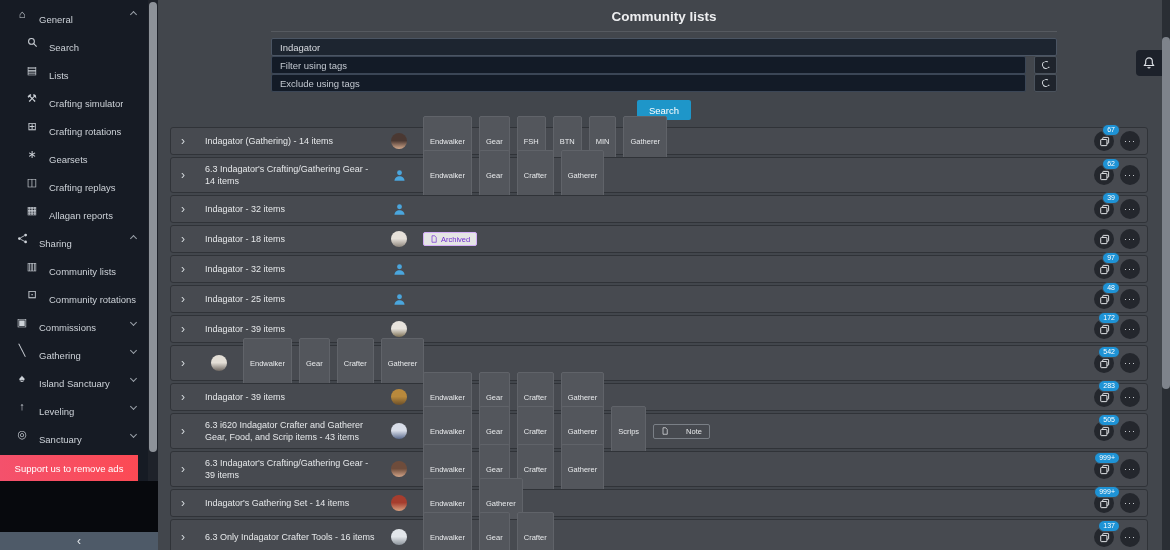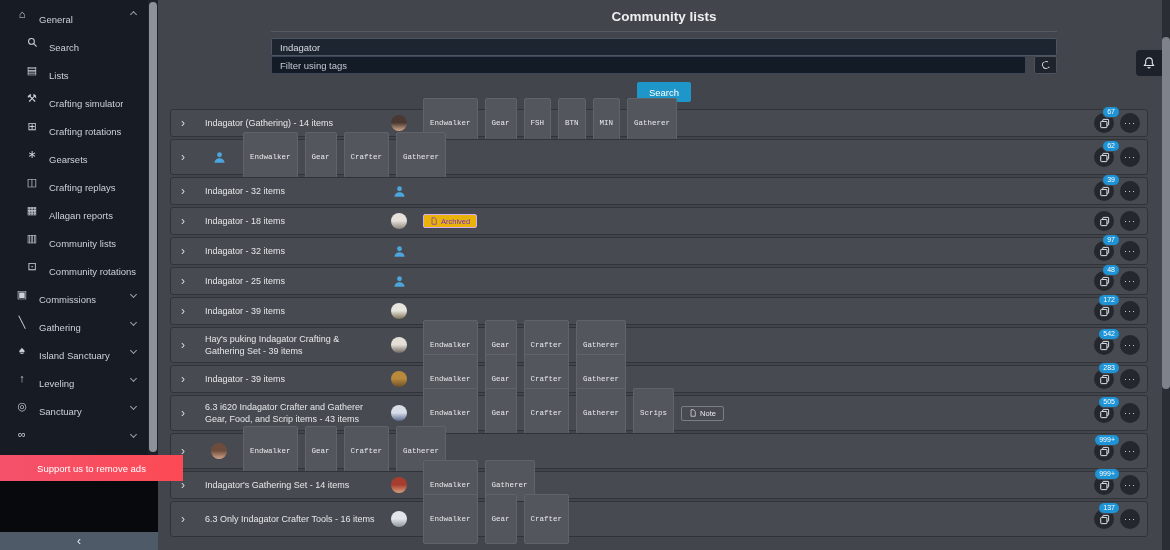--- a/index.html
+++ b/index.html
@@ -15,21 +15,21 @@
            color:#cdd2d8; flex-shrink:0; display:inline-flex; align-items:center; justify-content:center; }
   .s-label { overflow:hidden; text-overflow:ellipsis;margin-top:11px; }
   .s-caret { margin-left:auto; margin-right:12px; width:5px; height:5px;
              border-left:1.4px solid #9aa1a9; border-bottom:1.4px solid #9aa1a9; flex-shrink:0; }
   .caret-up { transform:rotate(135deg); }
   .caret-down { transform:rotate(-45deg); }
   .sscroll { position:absolute; left:148px; top:0; width:10px; height:550px;
              background:#1e222a; z-index:6; }
   .sthumb { position:absolute; left:1px; top:2px; width:8px; height:450px;
             background:#8d9299; border-radius:4px; }
-  .ad-banner { position:absolute; left:0; top:455px; width:183px; height:26px;
+  .ad-banner { position:absolute; left:0; top:455px; width:138px; height:26px;
                background:linear-gradient(90deg,#f4516c,#fc4a54); color:#fff;
                font-size:9.5px; display:flex; align-items:center; justify-content:center;
                z-index:7; cursor:pointer; }
   .sb-dark { position:absolute; left:0; top:481px; width:158px; height:51px;
              background:#07090d; z-index:6; }
   .collapse-bar { position:absolute; left:0; top:532px; width:158px; height:18px;
                   background:#4e5a68; color:#e6eaee; display:flex; align-items:center;
                   justify-content:center; font-size:12px; z-index:8; cursor:pointer; }
   
   .main { position:absolute; left:158px; top:0; width:1012px; height:550px; background:#42464c; }
@@ -59,25 +59,25 @@
          margin-bottom:2px; padding-left:10px; padding-right:64px; }
   .row.tall { height:36px; }
   .chev { width:16px; font-size:12px; color:#d4d8dc; cursor:pointer; flex-shrink:0; }
   .rtitle { margin-left:8px; width:172px; font-size:9px; color:#e6e8ea;
             line-height:1.35; flex-shrink:0; overflow:hidden; }
   .avwrap { margin-left:14px; width:16px; height:16px; flex-shrink:0;
             display:flex; align-items:center; justify-content:center; }
   .avwrap.portrait { border-radius:50%; }
   .tags { margin-left:16px; display:flex; gap:7px; align-items:center; }
   .tag { background:#53565c; border:1px solid #606369; border-radius:2px;
-         color:#e8eaec; font-size:7.5px; padding:20px 6px; white-space:nowrap;font-family:Liberation Mono, monospace; }
-  .archived { display:inline-flex; align-items:center; gap:3px; background:#eab308;
+         color:#e8eaec; font-size:7.5px; padding:20px 6px; white-space:nowrap; }
+  .archived { display:inline-flex; align-items:center; gap:3px; background:#e5e5e5;
               border:1px solid #d3adf7; color:#722ed1; font-size:7.5px;
               padding:1.5px 6px; border-radius:2px; }
-  .notebtn { display:inline-flex; align-items:center; gap:3px; background:transparent;
+  .notebtn { display:inline-flex; align-items:center; gap:17px; background:transparent;
              border:1px solid #7a7f86; color:#e8eaec; font-size:7.5px;
              padding:2px 7px; border-radius:2px; cursor:pointer; }
   .actions { position:absolute; right:7px; top:50%; transform:translateY(-50%);
              display:flex; gap:6px; }
   .cbtn { width:20px; height:20px; border-radius:50%; background:#24272d;
           display:flex; align-items:center; justify-content:center; cursor:pointer;
           position:relative; }
   .dots { color:#dfe2e6; font-size:9px; letter-spacing:1px; line-height:1; }
   .badge { position:absolute; top:-7px; right:-6px; background:#1e93d6; color:#fff;
            font-size:7px; line-height:10px; padding:0 4px; border-radius:6px;
@@ -156,20 +156,29 @@
     <span class="s-label">Gearsets</span>
   </div>
   <div class="s-item sub">
     <span class="s-ico">◫</span>
     <span class="s-label">Crafting replays</span>
   </div>
   <div class="s-item sub">
     <span class="s-ico">▦</span>
     <span class="s-label">Allagan reports</span>
   </div>
+  <div class="s-item">
+    <span class="s-ico">
+        <svg width="11" height="11">
+          <use href="#i-share"></use>
+        </svg>
+      </span>
+    <span class="s-label">Sharing</span>
+    <span class="s-caret caret-up"></span>
+  </div>
   <div class="s-item sub">
     <span class="s-ico">▥</span>
     <span class="s-label">Community lists</span>
   </div>
   <div class="s-item sub">
     <span class="s-ico">⊡</span>
     <span class="s-label">Community rotations</span>
   </div>
   <div class="s-item">
     <span class="s-ico">▣</span>
@@ -215,20 +224,26 @@
   <section class="card">
     <h1 class="page-title">Community lists</h1>
     <div class="divider"></div>
     <input class="name-input" value="Indagator" style="">
     <div class="tagrow">
       <input class="tag-select" placeholder="Filter using tags" style="">
       <div class="refresh-btn">
         <span class="refresh-c"></span>
       </div>
     </div>
+    <div class="tagrow">
+      <input class="tag-select" placeholder="Exclude using tags" style="">
+      <div class="refresh-btn">
+        <span class="refresh-c"></span>
+      </div>
+    </div>
     <div class="search-row">
       <button class="search-btn">Search</button>
     </div>
   </section>
 
   <section class="rows">
 
     <div class="row">
       <span class="chev">›</span>
       <div class="rtitle">Indagator (Gathering) - 14 items</div>
@@ -249,20 +264,21 @@
           <span class="badge">67</span>
         </div>
         <div class="cbtn">
           <span class="dots">···</span>
         </div>
       </div>
     </div>
 
     <div class="row tall">
       <span class="chev">›</span>
+      <div class="rtitle">6.3 Indagator's Crafting/Gathering Gear - 14 items</div>
       <div class="avwrap icon">
         <svg width="13" height="13" style="color:#4aa6dd">
             <use href="#i-person"></use>
           </svg>
       </div>
       <div class="tags">
         <span class="tag">Endwalker</span>
         <span class="tag">Gear</span>
         <span class="tag">Crafter</span>
         <span class="tag">Gatherer</span>
@@ -379,21 +395,20 @@
           <span class="badge">172</span>
         </div>
         <div class="cbtn">
           <span class="dots">···</span>
         </div>
       </div>
     </div>
 
     <div class="row tall">
       <span class="chev">›</span>
-      <div class="rtitle">Hay's puking Indagator Crafting &amp; Gathering Set - 39 items</div>
       <div class="avwrap portrait" style="background: linear-gradient(rgb(227, 222, 214) 48%, rgb(111, 104, 98));"></div>
       <div class="tags">
         <span class="tag">Endwalker</span>
         <span class="tag">Gear</span>
         <span class="tag">Crafter</span>
         <span class="tag">Gatherer</span>
       </div>
       <div class="actions">
         <div class="cbtn">
           <svg width="11" height="11" style="color:#e9ebee">
@@ -455,20 +470,21 @@
           <span class="badge">505</span>
         </div>
         <div class="cbtn">
           <span class="dots">···</span>
         </div>
       </div>
     </div>
 
     <div class="row tall">
       <span class="chev">›</span>
+      <div class="rtitle">6.3 Indagator's Crafting/Gathering Gear - 39 items</div>
       <div class="avwrap portrait" style="background: linear-gradient(rgb(110, 76, 59) 48%, rgb(210, 164, 136));"></div>
       <div class="tags">
         <span class="tag">Endwalker</span>
         <span class="tag">Gear</span>
         <span class="tag">Crafter</span>
         <span class="tag">Gatherer</span>
       </div>
       <div class="actions">
         <div class="cbtn">
           <svg width="11" height="11" style="color:#e9ebee">

